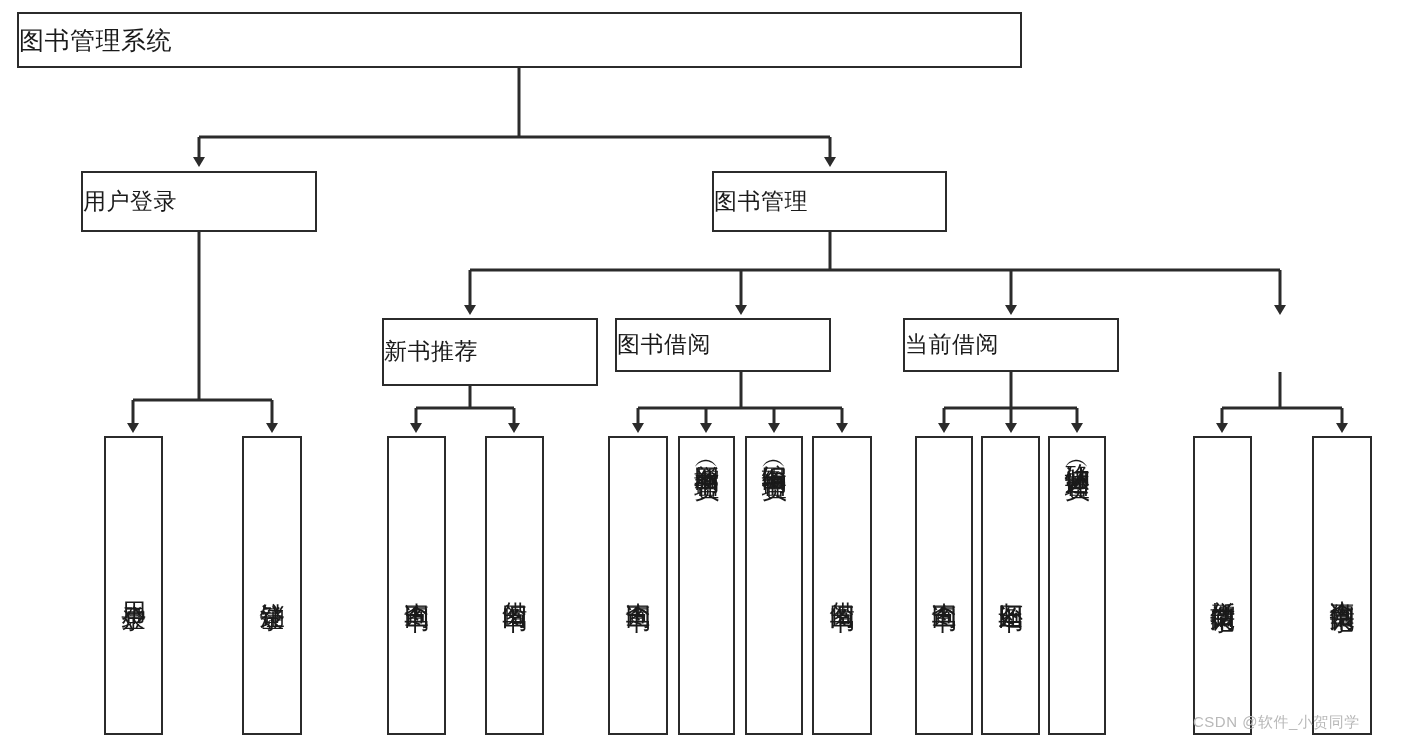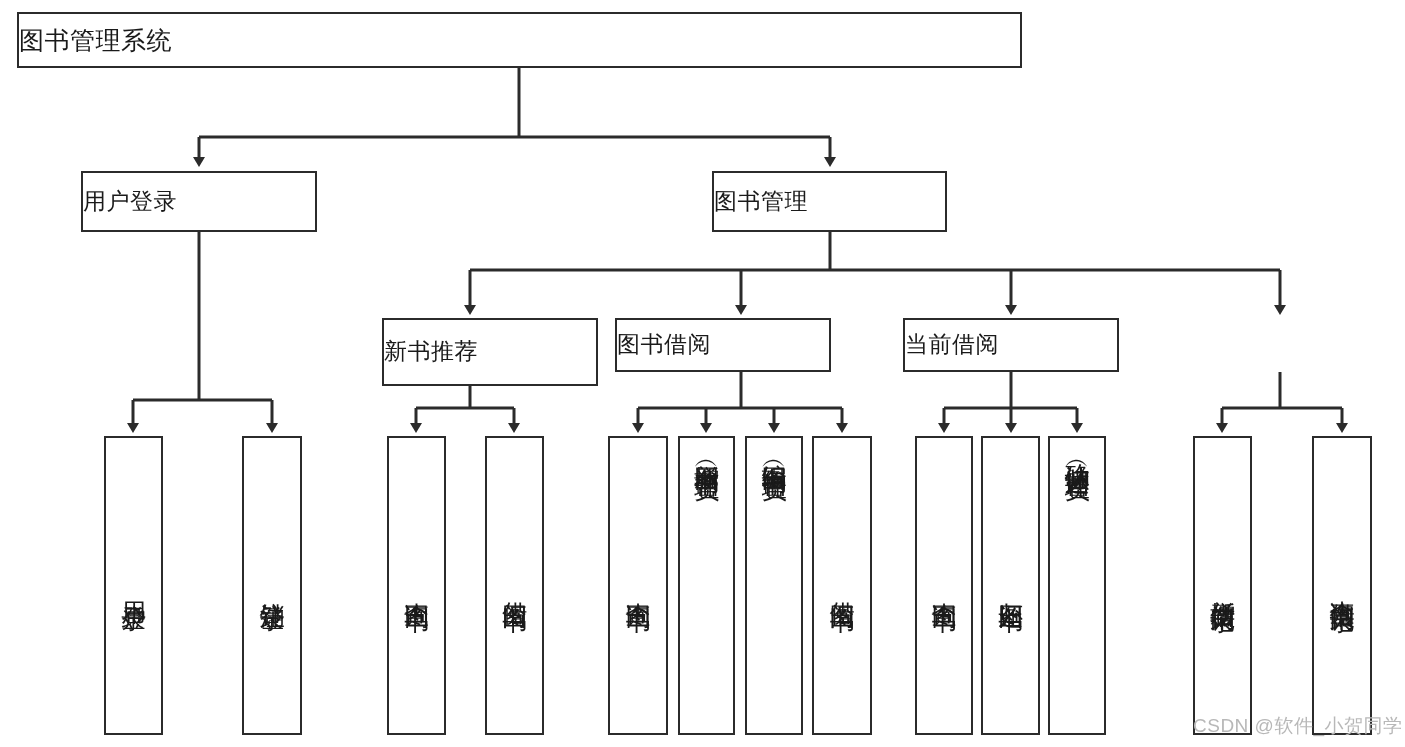--- a/index.html
+++ b/index.html
@@ -56,21 +56,21 @@
     letter-spacing: 2px;
     white-space: nowrap;
   }
   .node-leaf.top-aligned {
     align-items: flex-start;
     padding-top: 6px;
   }
   .watermark {
     position: absolute;
     color: #b8b8b8;
-    font-size: 19px;
+    font-size: 15px;
     white-space: nowrap;
     letter-spacing: 0.5px;
   }
 </style>
 </head>
 <body>
 
 <div id="diagram-root">
 
   <svg class="edges" viewBox="0 0 1405 747" xmlns="http://www.w3.org/2000/svg">

